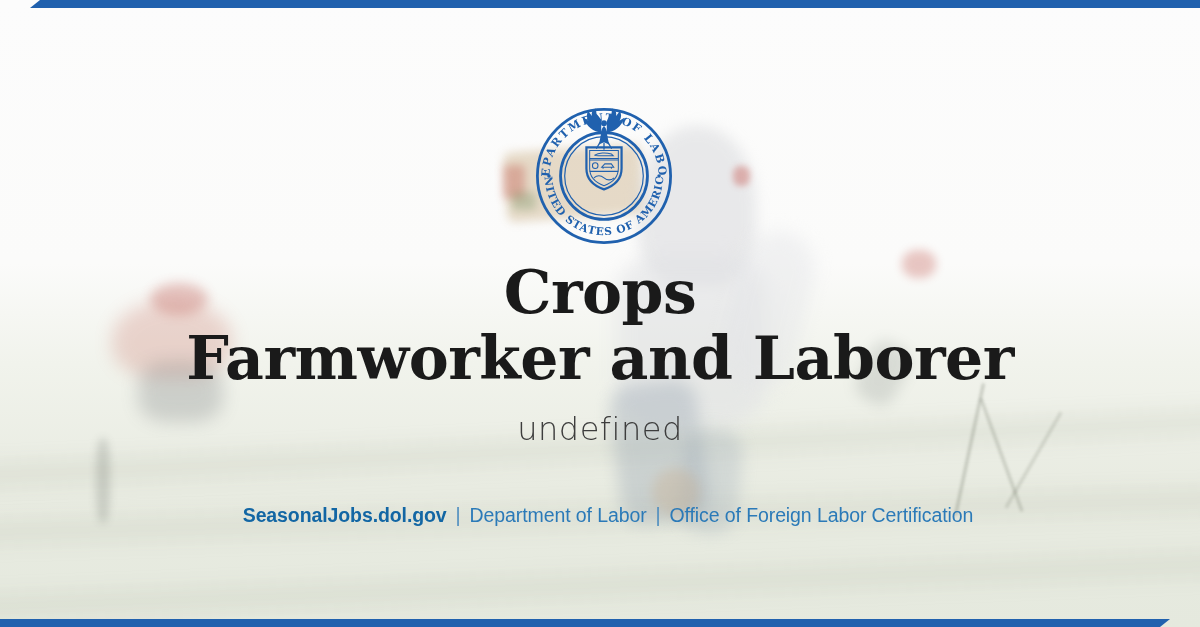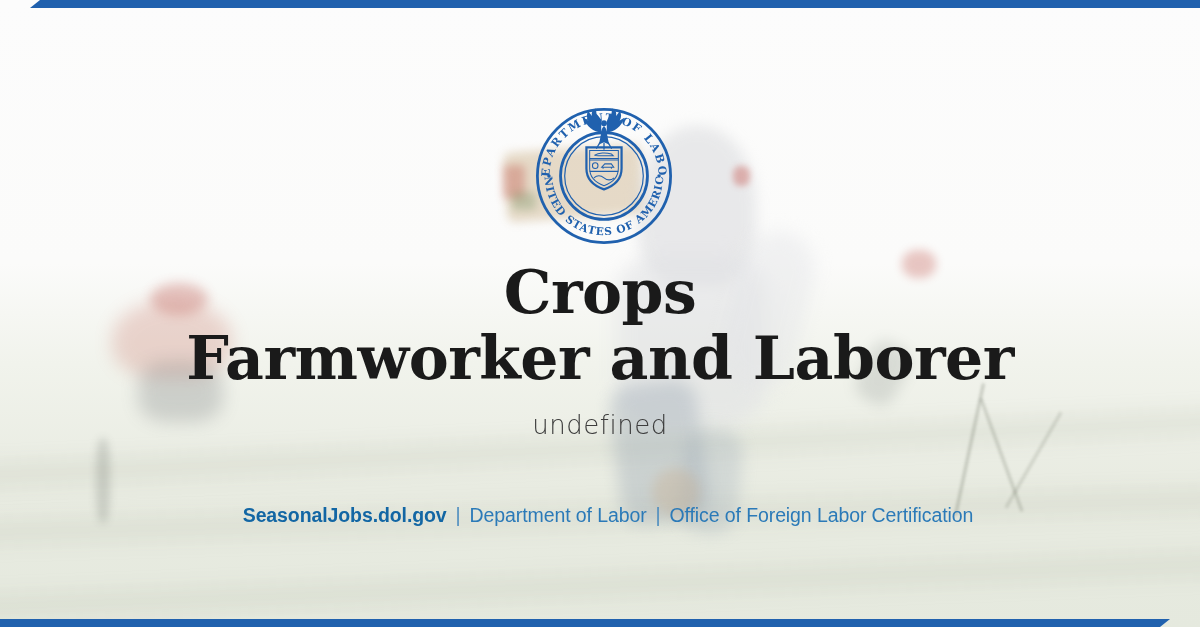--- a/index.html
+++ b/index.html
@@ -21,21 +21,21 @@
   .seal text{font-family:"DejaVu Serif","Liberation Serif",serif;font-weight:bold;fill:#2061ae;}
   
   .title{
     position:absolute;top:259px;left:0;width:100%;text-align:center;
     font-family:"DejaVu Serif","Liberation Serif",serif;font-weight:700;
     font-size:60px;line-height:66px;color:#1a1a1a;letter-spacing:-.5px;white-space:nowrap;
   }
   .subtitle{
     position:absolute;top:410px;left:0;width:100%;text-align:center;
     font-family:"DejaVu Sans","Liberation Sans",sans-serif;font-weight:300;
-    font-size:26px;color:#3d3d3d;letter-spacing:.5px;
+    font-size:32px;color:#3d3d3d;letter-spacing:.5px;
   }
   .footer{
     position:absolute;top:504px;left:0;width:100%;text-align:center;
     font-size:19.5px;color:#2b7ab8;letter-spacing:-.1px;margin-left:8px;
   }
   .footer .brand{font-weight:bold;color:#1266a4;}
   .footer .pipe{color:#4c8cbf;padding:0 9px;}
 </style>
 </head>
 <body>

